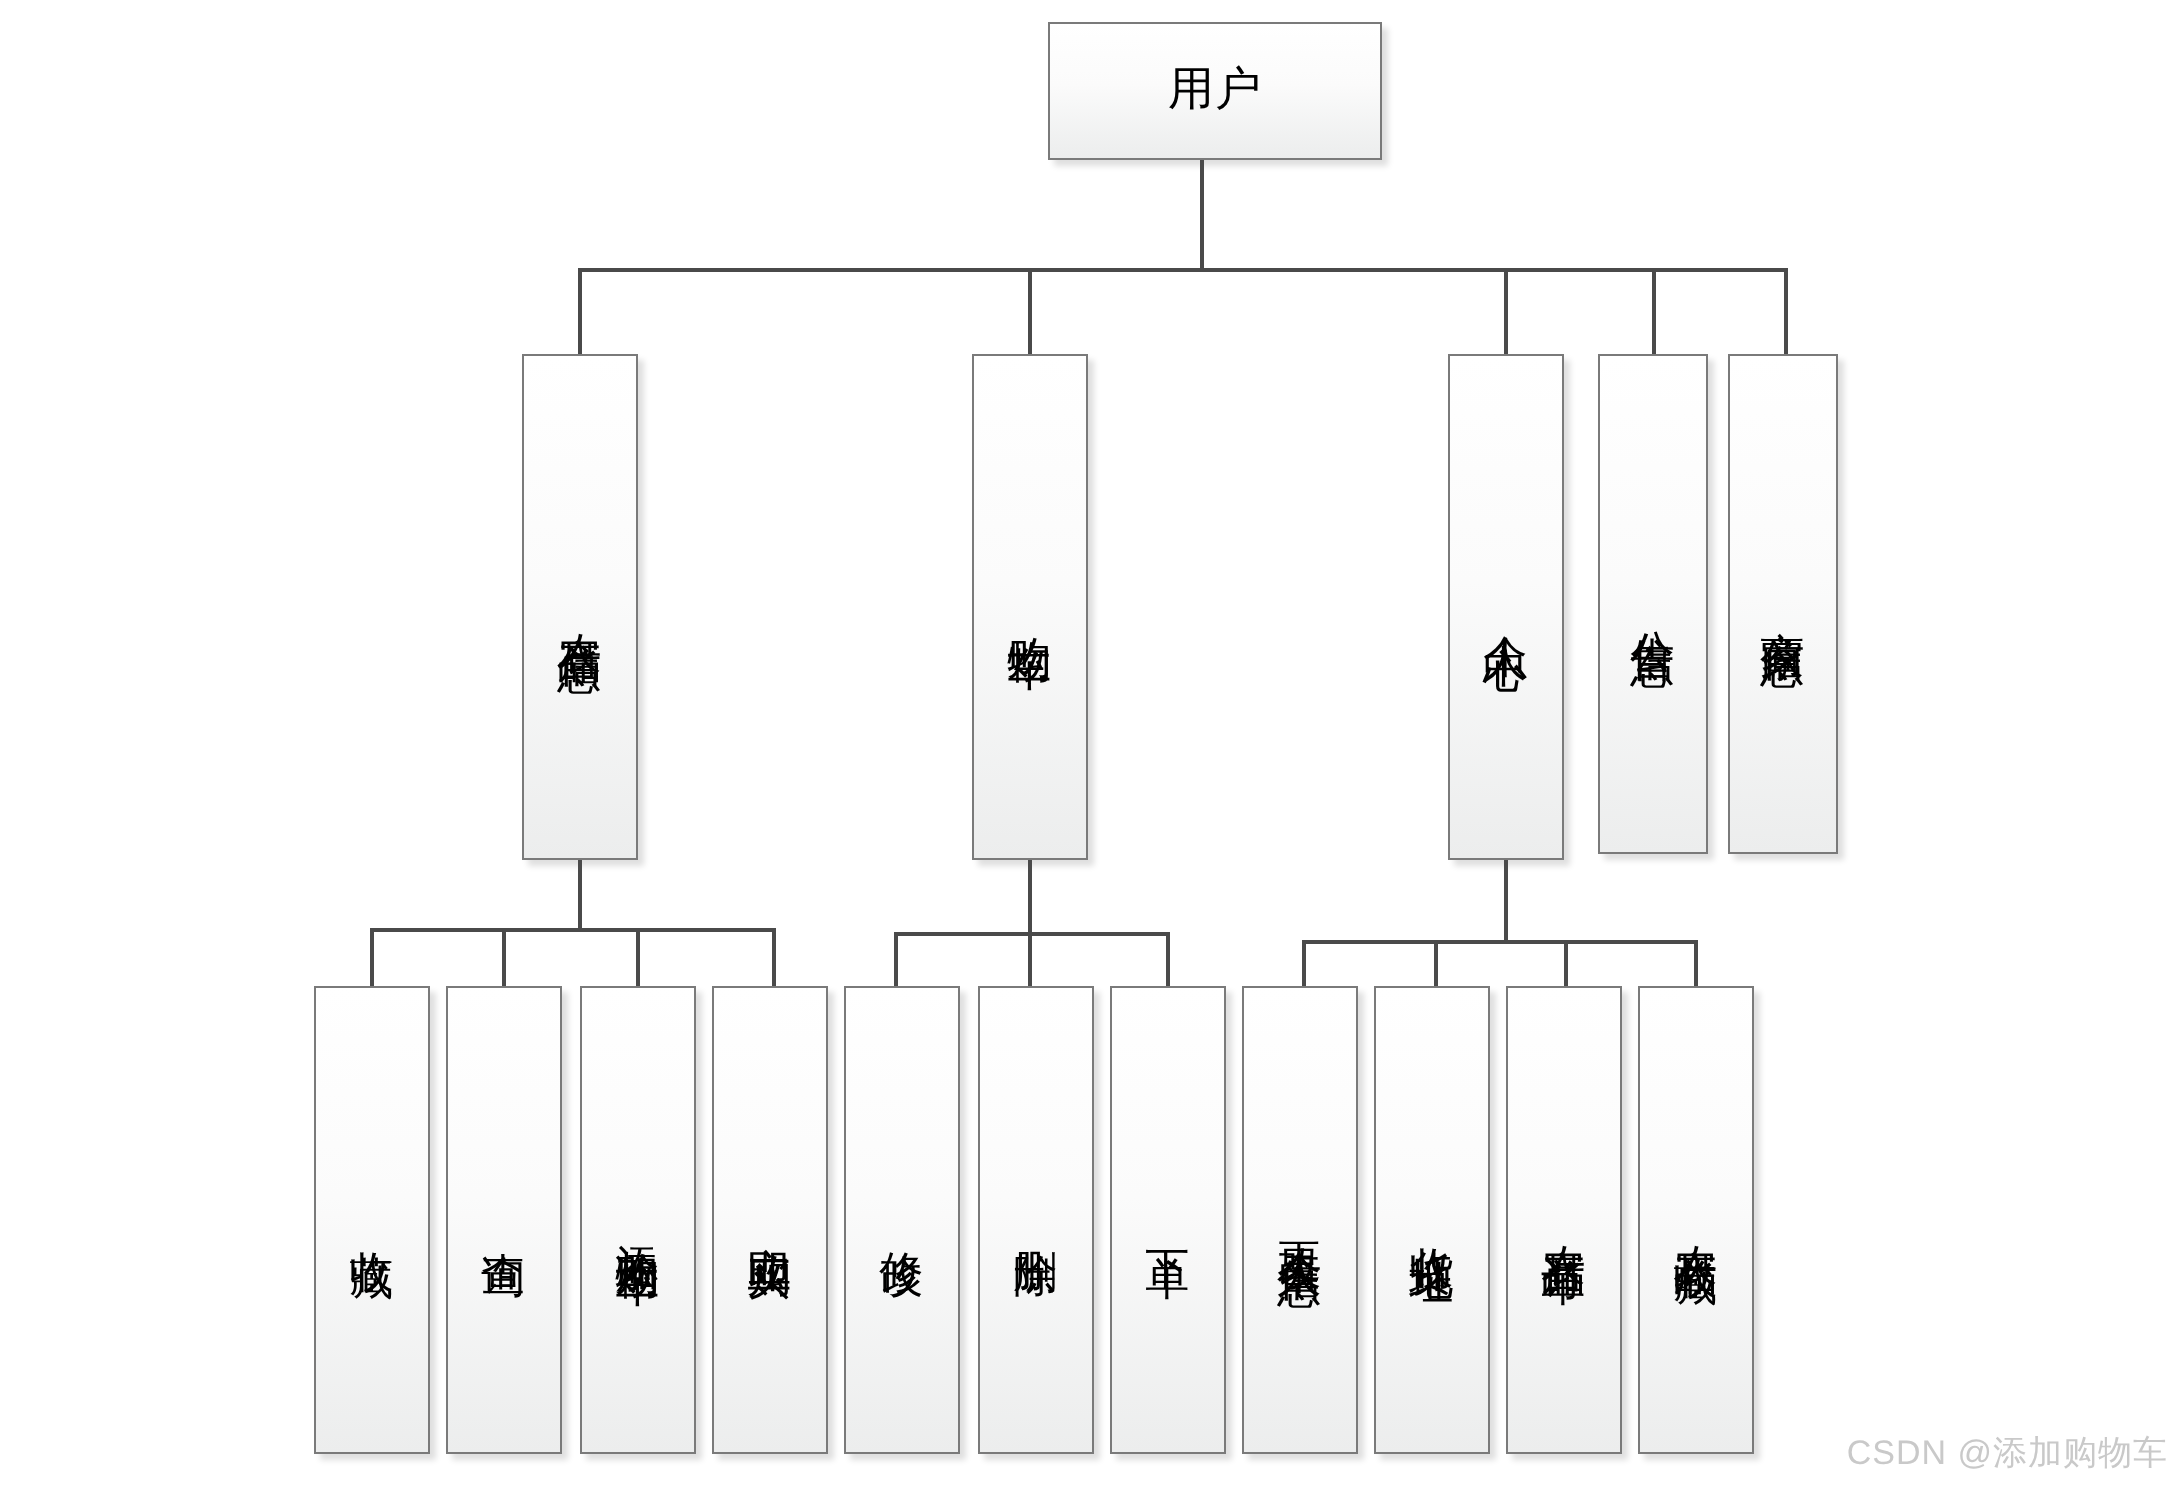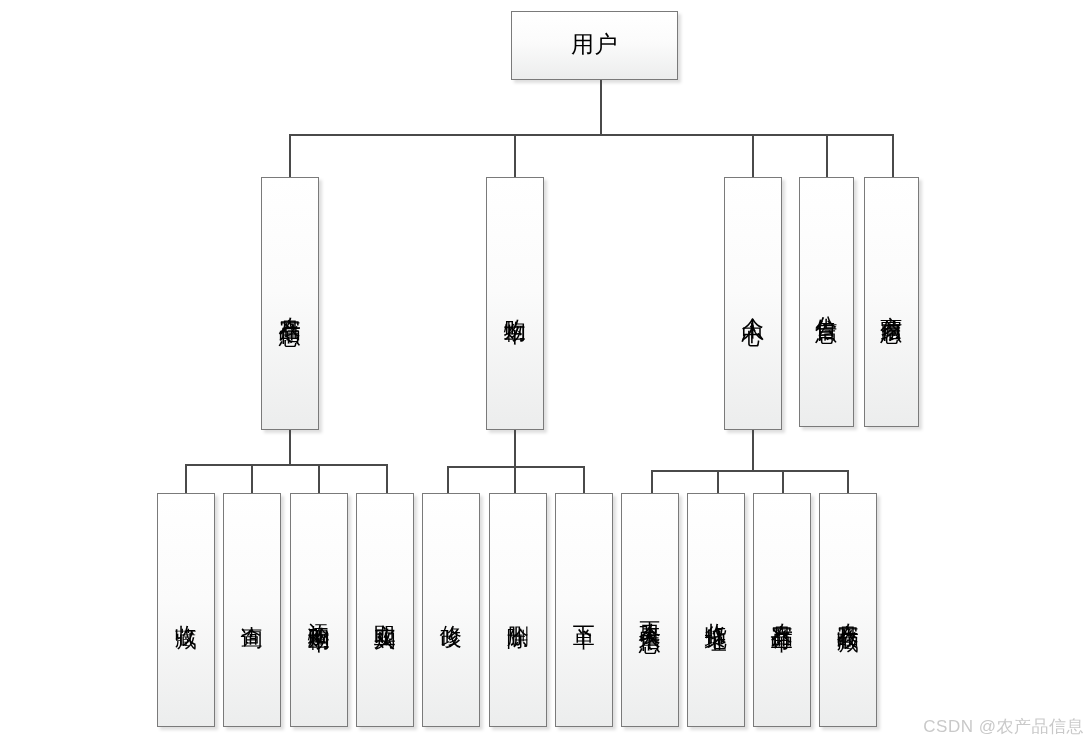--- a/index.html
+++ b/index.html
@@ -55,21 +55,21 @@
     color:#c9c9c9;
     letter-spacing:0.5px;
     white-space:nowrap;
   }
 </style>
 </head>
 <body>
 
 <div id="canvas">
 
-  <div class="node root" style="left:511px;top:11px;width:167px;height:69px;">
+  <div class="node root" style="left:524px;top:11px;width:167px;height:69px;">
     <span class="lbl">用户</span>
   </div>
 
   <div class="line vline" style="left:600px;top:80px;height:55px;"></div>
 
   <div class="line hline" style="left:289px;top:134px;width:605px;"></div>
 
   <div class="line vline" style="left:289px;top:134px;height:44px;"></div>
   <div class="line vline" style="left:514px;top:134px;height:44px;"></div>
   <div class="line vline" style="left:752px;top:134px;height:44px;"></div>
@@ -145,15 +145,15 @@
   <div class="node leaf vnode" style="left:687px;top:493px;width:58px;height:234px;">
     <span class="lbl">收货地址</span>
   </div>
   <div class="node leaf vnode" style="left:753px;top:493px;width:58px;height:234px;">
     <span class="lbl">农产品订单</span>
   </div>
   <div class="node leaf vnode" style="left:819px;top:493px;width:58px;height:234px;">
     <span class="lbl">农产品收藏</span>
   </div>
 
-  <div id="watermark">CSDN @农产品信息</div>
+  <div id="watermark">CSDN @添加购物车</div>
 
 </div>
 
 </body></html>

